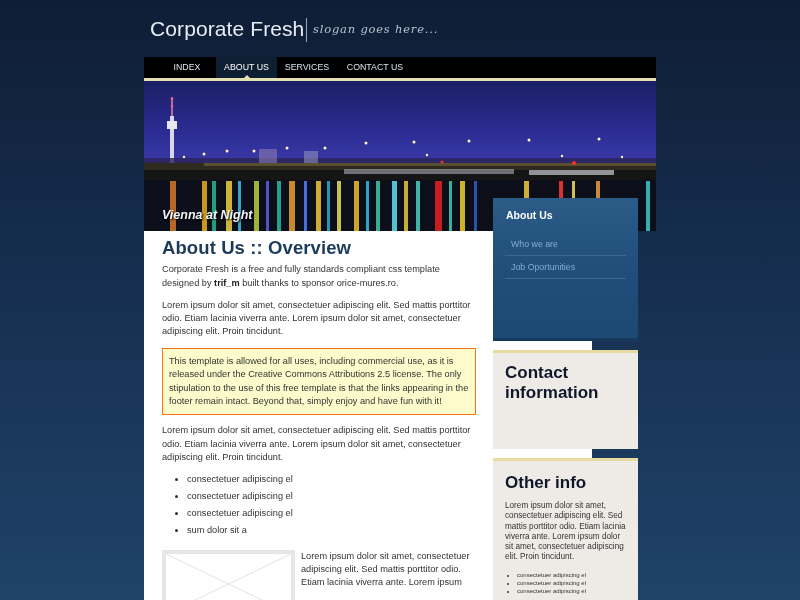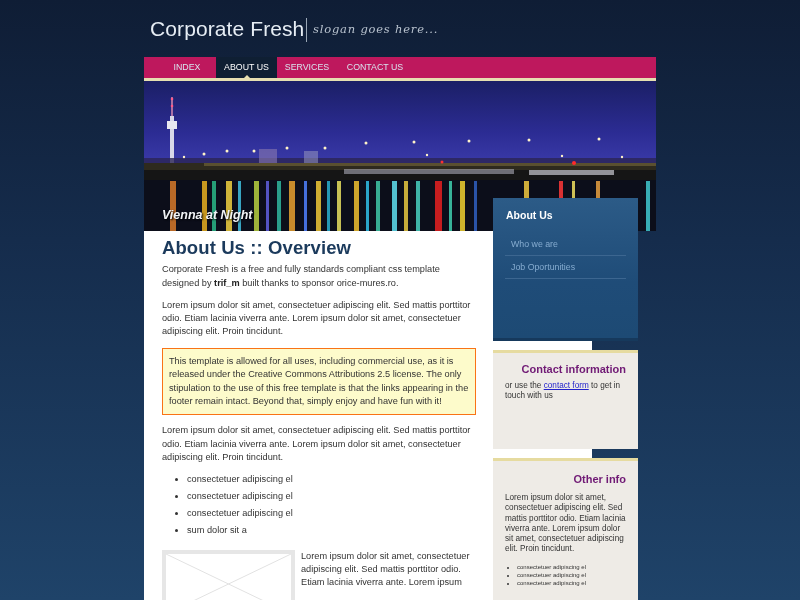--- a/index.html
+++ b/index.html
@@ -23,21 +23,21 @@
   }
   .slogan {
     position: absolute; left: 169px; top: 22px;
     color: #b9c3cf; font-family: "DejaVu Serif", serif; font-style: italic; font-size: 11.5px;
     letter-spacing: 0.8px;
   }
 
   
   .nav {
     position: absolute; top: 57px; left: 0; width: 512px; height: 24px;
-    background: #be185d;
+    background: #000000;
     border-bottom: 3px solid #e6dfb1;
   }
   .nav-item {
     position: absolute; top: 0; height: 21px; line-height: 21px;
     color: #d8e3ee; font-size: 8.8px; text-align: center; cursor: pointer;
   }
   .nav-item.active { background: #0f1f33; color: #ffffff; }
   .nav-item.active::after {
     content: ""; position: absolute; left: 50%; bottom: 0; margin-left: -3px;
     border-left: 3px solid transparent; border-right: 3px solid transparent;
@@ -89,21 +89,21 @@
     height: 23px; line-height: 23px; padding-left: 18px; font-size: 8.8px; color: #86acd0; cursor: pointer;
     position: relative;
   }
   .sub-nav-item.active { background: #122a45; color: #e6eef6; }
   .sub-nav-item .line { position: absolute; left: 12px; right: 12px; bottom: 0; height: 1px; background: #3c6690; }
 
   .box {
     background: #eeebe6; border-top: 3px solid #e6dba0; padding: 10px 12px 10px 12px;
     margin-top: 9px;
   }
-  .box-title { color: #701a75; font-weight: bold; font-size: 11px; margin-bottom: 6px; text-align: right; }
+  .box-title { color: #0f172a; font-weight: bold; font-size: 17px; margin-bottom: 6px; }
   .phone { color: #1b3a5c; font-weight: bold; font-size: 14.5px; margin-bottom: 6px; letter-spacing: 0.2px; }
   .box-text { color: #333; font-size: 8.2px; line-height: 10.3px; }
   .box-text a { color: #2222cc; text-decoration: underline; }
   .box ul { margin-left: 12px; margin-top: 8px; font-size: 6px; line-height: 8.2px; color: #333; }
 </style>
 </head>
 <body>
 
 <div class="wrap">
 
@@ -220,21 +220,20 @@
 
   <div class="sidebar">
     <div class="sub-nav">
       <div class="sub-nav-title">About Us</div>
       <div class="sub-nav-item"><span>Who we are</span><div class="line"></div></div>
       <div class="sub-nav-item"><span>Job Oportunities</span><div class="line"></div></div>
     </div>
 
     <div class="box" style="height:99px;">
       <div class="box-title">Contact information</div>
-      <div class="box-text"><span>or use the </span><a>contact form</a><span> to get in touch with us</span></div>
     </div>
 
     <div class="box" style="height:150px;">
       <div class="box-title" style="margin-top:2px;margin-bottom:8px;">Other info</div>
       <div class="box-text">Lorem ipsum dolor sit amet, consectetuer adipiscing elit. Sed mattis porttitor odio. Etiam lacinia viverra ante. Lorem ipsum dolor sit amet, consectetuer adipiscing elit. Proin tincidunt.</div>
       <ul>
         <li>consectetuer adipiscing el</li>
         <li>consectetuer adipiscing el</li>
         <li>consectetuer adipiscing el</li>
       </ul>

